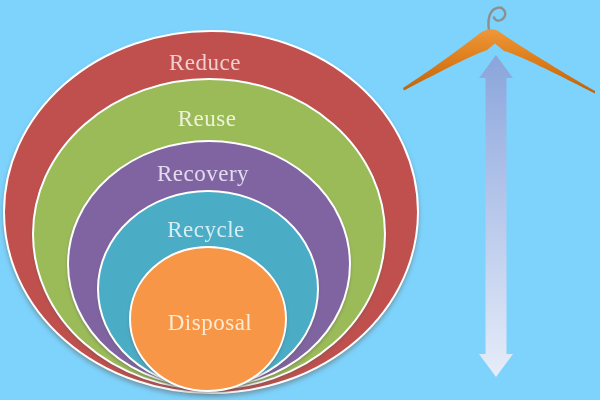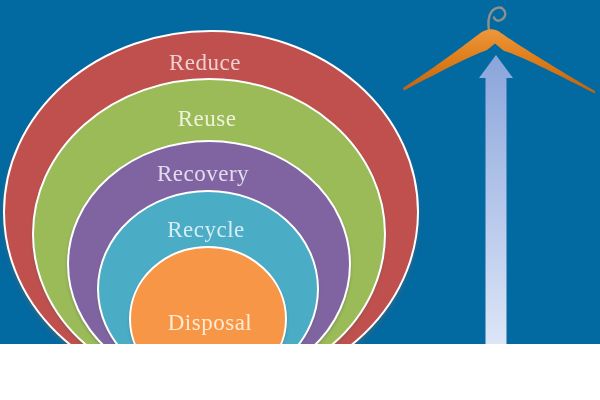--- a/index.html
+++ b/index.html
@@ -1,20 +1,20 @@
 <!DOCTYPE html>
 <html><head>
 <meta charset="utf-8">
 <style>
   html, body { margin: 0; padding: 0; background: #ffffff; }
   .stage {
     position: relative;
     width: 600px;
-    height: 344px;
-    background: #0369a1;
+    height: 400px;
+    background: #7dd3fc;
     overflow: hidden;
   }
   svg { display: block; }
   .ring-label {
     font-family: "Liberation Serif", "DejaVu Serif", serif;
     font-size: 23px;
     letter-spacing: 0.5px;
   }
   .ring { filter: drop-shadow(0 2px 1.5px rgba(90, 90, 90, 0.38)); }
   .outer-ring { filter: drop-shadow(0 3px 2px rgba(100, 100, 100, 0.5)); }

